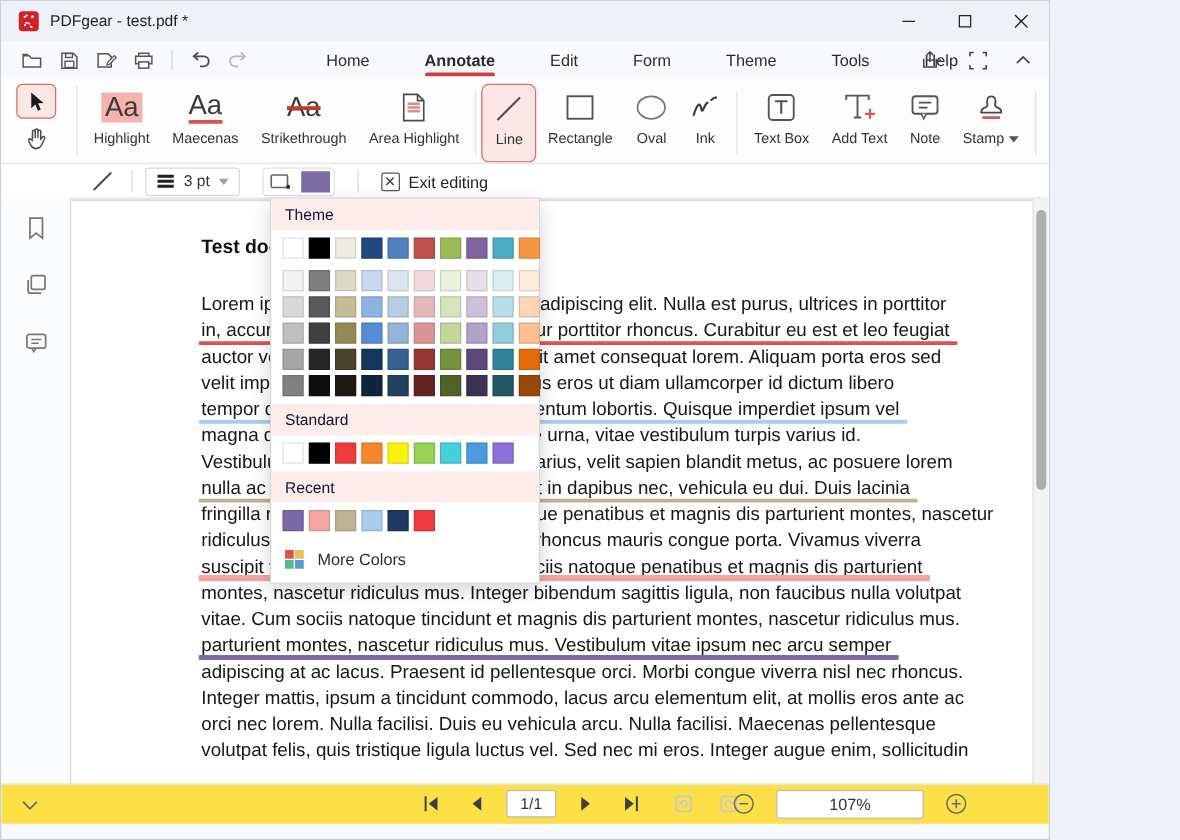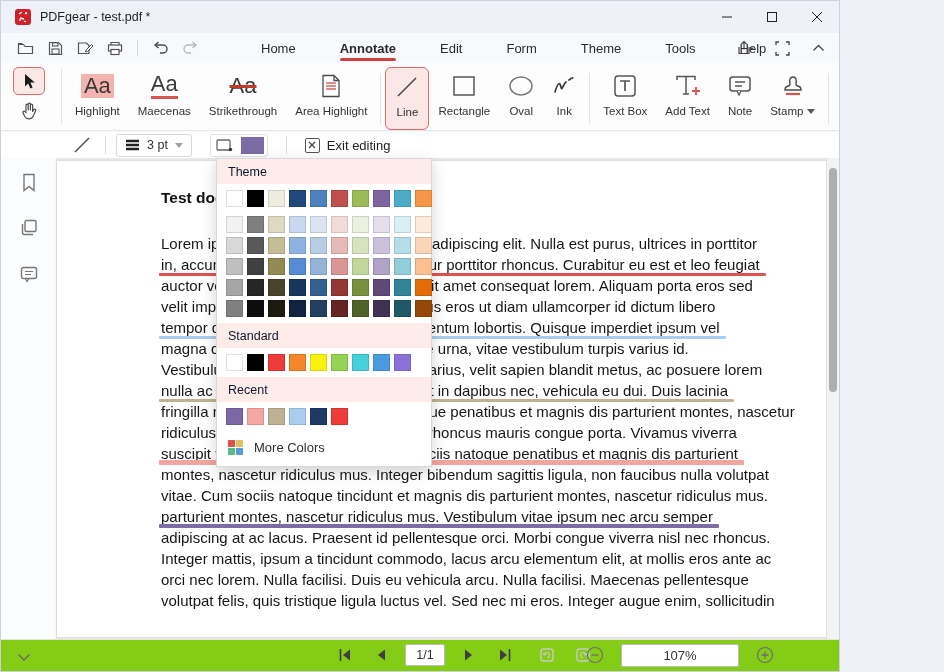--- a/index.html
+++ b/index.html
@@ -84,21 +84,21 @@
   .dd-swatches.row9 { grid-template-columns:repeat(9,17px); }
   .dd-swatches.row6 { grid-template-columns:repeat(6,17px); }
   .dd-swatches.basegap { padding-bottom:9px; }
   .sw { width:17px; height:17px; border:1px solid rgba(0,0,0,.12); }
   .more-row { display:flex; align-items:center; gap:11px; padding:9px 11px 11px; }
   .mc-icon { display:grid; grid-template-columns:7px 7px; grid-template-rows:7px 7px; gap:1px; }
   .mc-icon i { display:block; }
   .mc-label { font-size:13px; color:#2d2d2d; }
 
   
-  .statusbar { position:absolute; left:0; right:0; bottom:0; height:32px; background:#84cc16; border-top:1px solid #e3e3e3; }
+  .statusbar { position:absolute; left:0; right:0; bottom:12px; height:32px; background:#fde047; border-top:1px solid #e3e3e3; }
   .sb-collapse { position:absolute; left:16px; top:8px; }
   .nav { position:absolute; left:332px; top:3px; display:flex; align-items:center; gap:12px; }
   .nav-btn { width:24px; height:24px; display:flex; align-items:center; justify-content:center; }
   .pagebox { width:40px; height:22px; border:1px solid #bdbdbd; border-radius:2px; background:#fff; font-size:12.5px; color:#333; display:flex; align-items:center; justify-content:center; }
   .zoomwrap { position:absolute; right:62px; top:3px; display:flex; align-items:center; gap:14px; }
   .zoombox { width:118px; height:23px; border:1px solid #bdbdbd; border-radius:2px; background:#fff; font-size:13px; color:#333; display:flex; align-items:center; justify-content:center; }
 </style>
 </head>
 <body>
 

